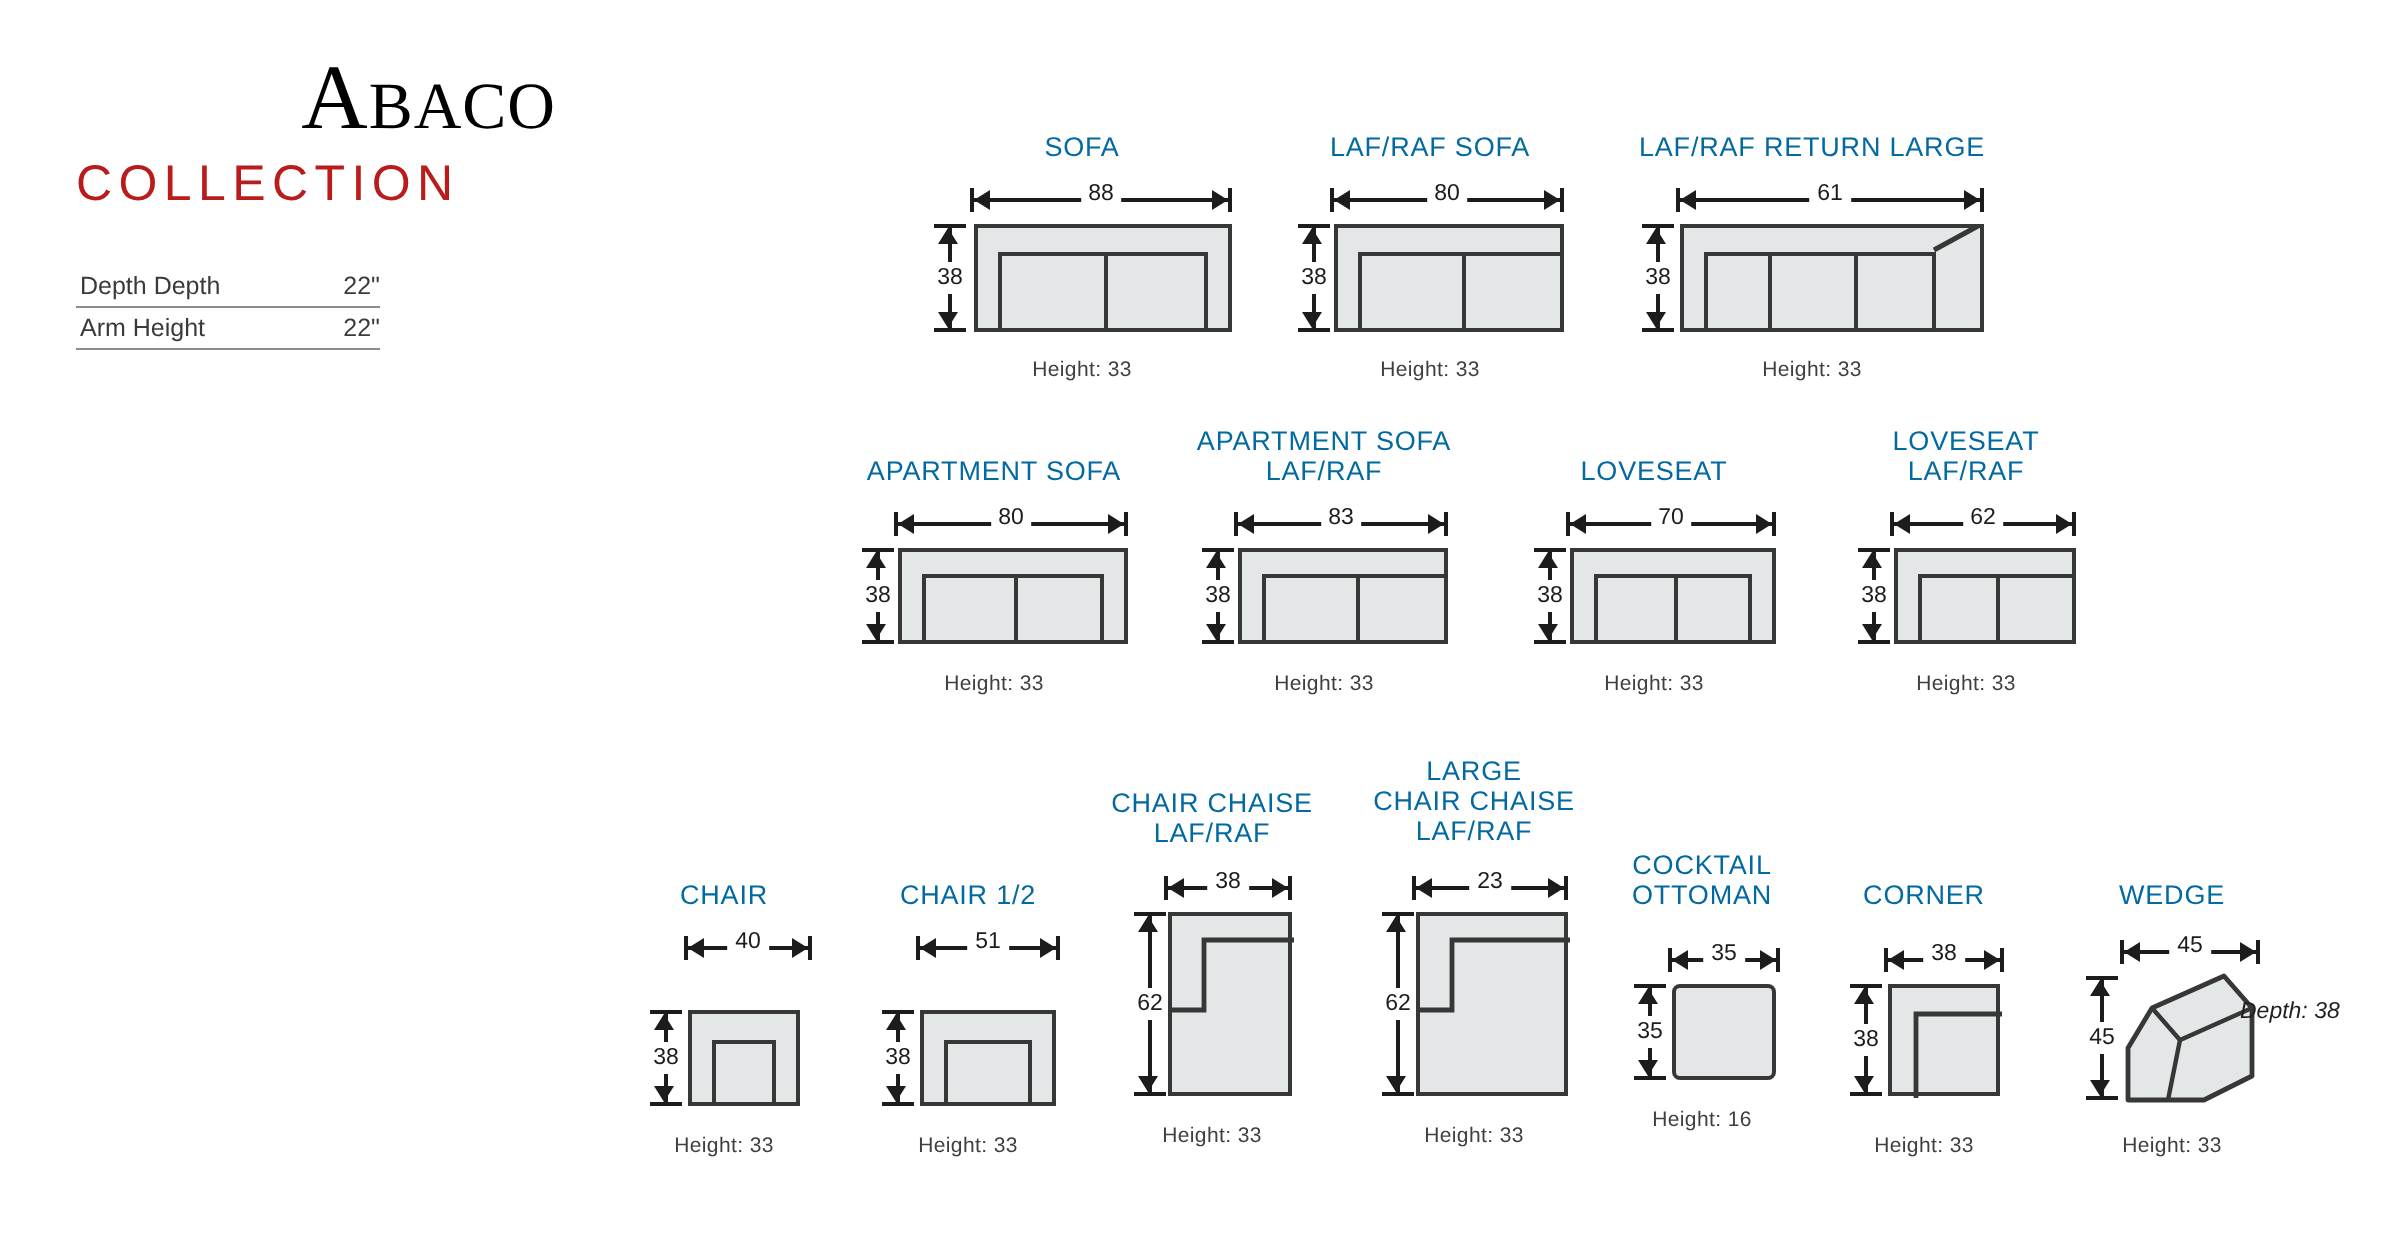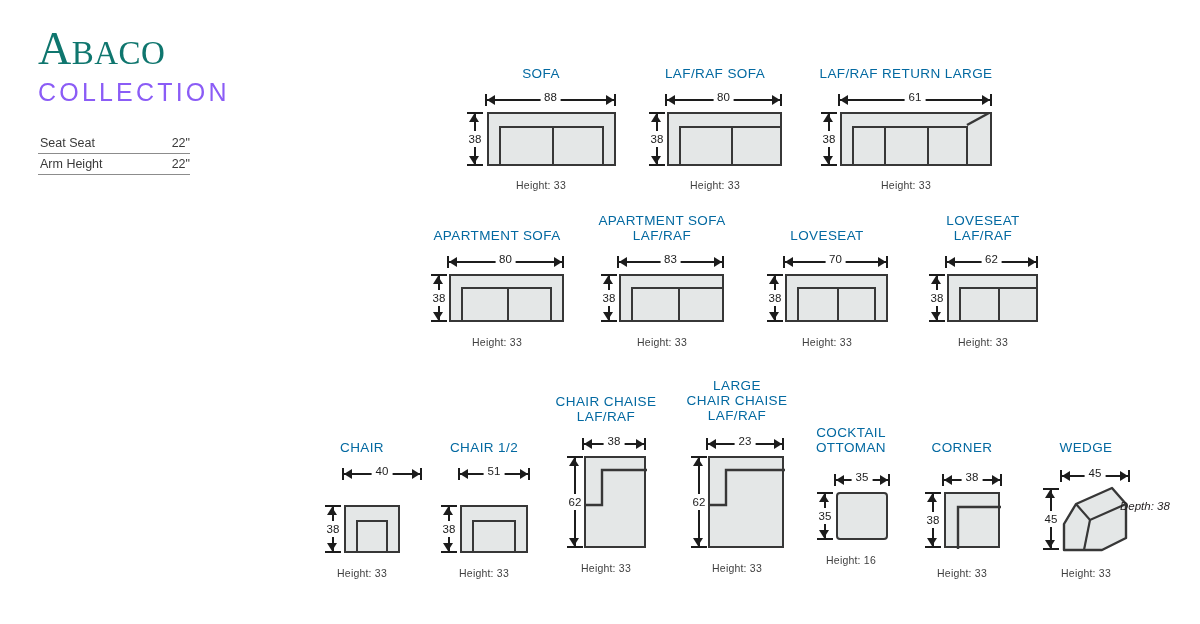--- a/index.html
+++ b/index.html
@@ -13,30 +13,31 @@
     overflow: hidden;
   }
 
   
   #brand-block { position: absolute; left: 38px; top: 26px; width: 240px; }
   #brand-title {
     font-family: "Liberation Serif", serif;
     font-size: 46px;
     line-height: 1;
     letter-spacing: 0.5px;
-    color: #0f766e;
+    color: #000000;
     margin: 0;
     font-weight: 400;
+    text-align: right;
   }
   #brand-title .cap { font-size: 46px; }
   #brand-title .sc { font-size: 33px; }
   #brand-sub {
     font-size: 25px;
     letter-spacing: 3.2px;
-    color: #8b5cf6;
+    color: #b91c1c;
     margin-top: 6px;
     font-weight: 400;
   }
 
   #spec-table { margin-top: 26px; width: 152px; }
   .spec-row {
     display: flex; justify-content: space-between; align-items: baseline;
     border-bottom: 1px solid #8c8c8c;
     padding: 3px 0 3px 2px;
     font-size: 12.5px;
@@ -125,21 +126,21 @@
 </style>
 </head>
 <body>
 
 <div id="brand-block">
   <div id="brand-title"><span class="cap">A</span><span class="sc">BACO</span></div>
   <div id="brand-sub">COLLECTION</div>
 
   <div id="spec-table">
     <div class="spec-row">
-      <span>Seat Seat</span>
+      <span>Depth Depth</span>
       <span class="spec-val">22"</span>
     </div>
     <div class="spec-row">
       <span>Arm Height</span>
       <span class="spec-val">22"</span>
     </div>
   </div>
 </div>
 
 <div class="cell" style="left:466px; top:66px; width:150px; height:130px;">
@@ -328,21 +329,21 @@
     <div class="seat" style="left:10px; top:11px; right:-2px; bottom:-2px;"></div>
     <div class="divider" style="left:56%; top:11px; bottom:0;"></div>
   </div>
   <div class="cell-caption" style="top:123px;">Height: 33</div>
 </div>
 
 <div class="cell" style="left:322px; top:440px; width:80px; height:150px;">
   <div class="cell-title" style="top:0;">
     <div>CHAIR</div>
   </div>
-  <div class="dim-h" style="left:20px; top:26px; width:80px;">
+  <div class="dim-h" style="left:20px; top:26px; width:64px;">
     <div class="tick l"></div>
     <div class="tick r"></div>
     <div class="bar" style="left:2px; right:2px;"></div>
     <div class="arw l"></div>
     <div class="arw r"></div>
     <div class="val">40</div>
   </div>
   <div class="dim-v" style="left:2px; top:65px; height:48px;">
     <div class="tick t"></div>
     <div class="tick b"></div>

